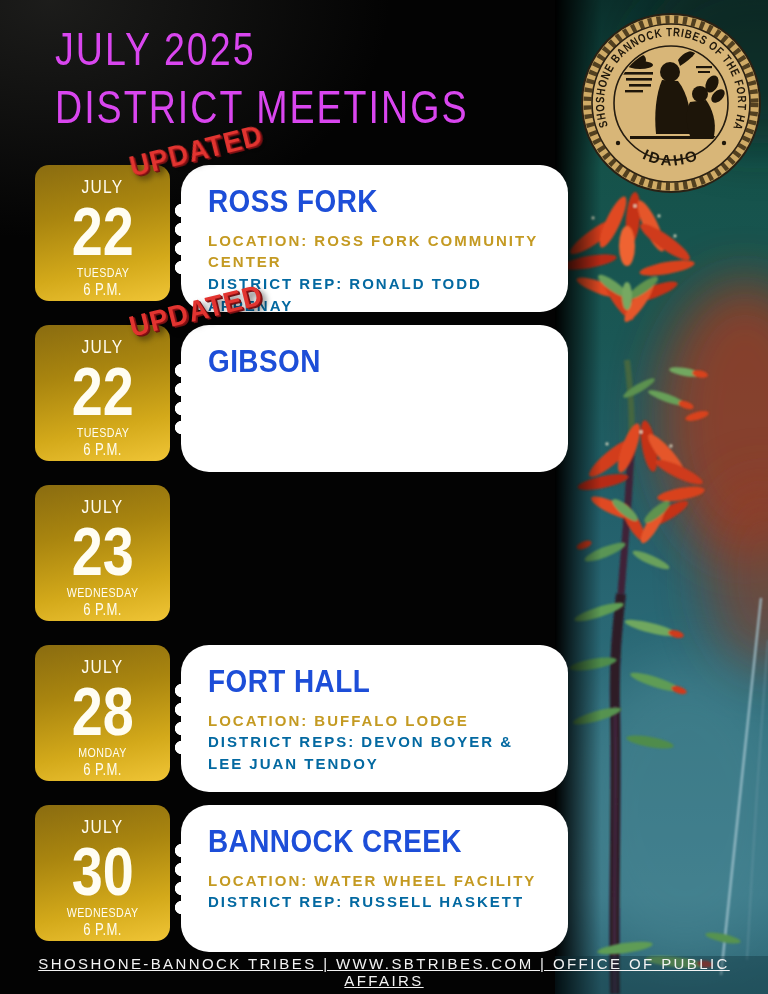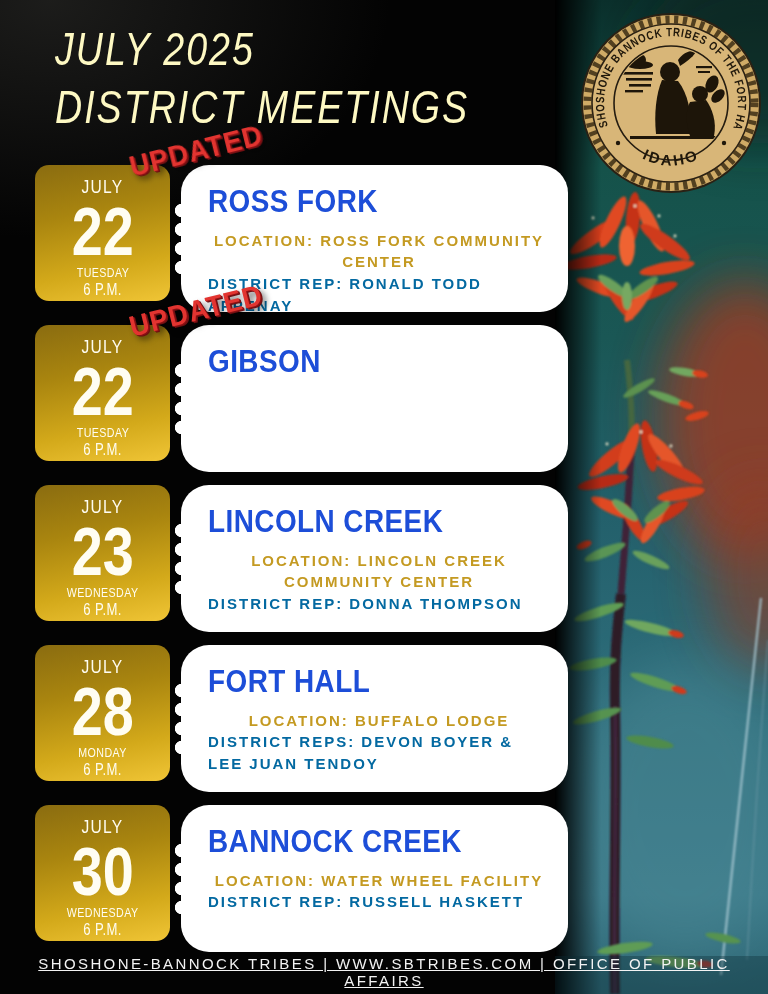--- a/index.html
+++ b/index.html
@@ -9,21 +9,21 @@
   }
   .bg-sheen{
     position:absolute;left:0;top:0;width:420px;height:260px;
     background:radial-gradient(ellipse at 12% 0%, rgba(70,70,66,.38), rgba(0,0,0,0) 65%);
     pointer-events:none;
   }
   
   .photo{position:absolute;left:555px;top:0;width:213px;height:994px;display:block;}
   .seal{position:absolute;left:578px;top:10px;width:186px;height:186px;display:block;}
   
-  .title{position:absolute;left:55px;top:20px;color:#fef9c3;line-height:58px;font-style:italic;}
+  .title{position:absolute;left:55px;top:20px;color:#d946ef;line-height:58px;}
   .title-line{display:block;font-size:47px;font-weight:500;letter-spacing:2.5px;}
   .cond{display:inline-block;transform:scaleX(.8);transform-origin:0 50%;white-space:nowrap;}
   .condc{display:inline-block;transform:scaleX(.82);transform-origin:50% 50%;white-space:nowrap;}
   
   .rows{position:absolute;left:35px;top:165px;width:533px;display:flex;flex-direction:column;gap:13px;}
   .row{position:relative;height:147px;display:flex;}
   .date-badge{
     width:135px;height:136px;box-sizing:border-box;border-radius:14px;
     background:linear-gradient(168deg,#8a6c10 0%,#a9850f 35%,#d3a91a 72%,#f0c536 100%);
     color:#fffdf2;display:flex;flex-direction:column;align-items:center;
@@ -40,21 +40,21 @@
   .white-card::before{
     content:"";position:absolute;left:-6px;top:36px;bottom:36px;width:13px;
     background-image:radial-gradient(circle at 6.5px 9.5px,#fff 6.3px,rgba(255,255,255,0) 7px);
     background-size:13px 19px;background-repeat:repeat-y;
   }
   .district-title{font-size:31px;font-weight:700;color:#1d4ed8;letter-spacing:.5px;line-height:1.05;margin-bottom:11px;}
   .district-title .cond{transform:scaleX(.9);}
   .meet-loc,.meet-rep{
     font-size:15px;font-weight:700;letter-spacing:2px;line-height:1.45;max-width:342px;
   }
-  .meet-loc{color:#c49a22;text-align:center;}
+  .meet-loc{color:#c49a22;}
   .meet-rep{color:#0369a1;}
   .stamp{
     position:absolute;z-index:6;left:95px;top:-14px;
     transform:rotate(-14deg) scaleX(.94);transform-origin:0 50%;
     font-size:29px;font-weight:700;letter-spacing:1px;color:#e23430;
     text-shadow:1px 1px 0 #8c1114,2px 2px 0 #6d0f12,4px 5px 7px rgba(0,0,0,.65);
     white-space:nowrap;
   }
   
   .footer{
@@ -250,25 +250,20 @@
       </div>
     </div>
 
     <div class="row">
       <div class="date-badge">
         <span class="date-month"><span class="condc">JULY</span></span>
         <span class="date-day"><span class="condc">23</span></span>
         <span class="date-weekday"><span class="condc">WEDNESDAY</span></span>
         <span class="date-time"><span class="condc">6 P.M.</span></span>
       </div>
-      <div class="white-card">
-        <div class="district-title"><span class="cond">LINCOLN CREEK</span></div>
-        <div class="meet-loc">LOCATION: LINCOLN CREEK COMMUNITY CENTER</div>
-        <div class="meet-rep">DISTRICT REP: DONNA THOMPSON</div>
-      </div>
     </div>
 
     <div class="row">
       <div class="date-badge">
         <span class="date-month"><span class="condc">JULY</span></span>
         <span class="date-day"><span class="condc">28</span></span>
         <span class="date-weekday"><span class="condc">MONDAY</span></span>
         <span class="date-time"><span class="condc">6 P.M.</span></span>
       </div>
       <div class="white-card">

